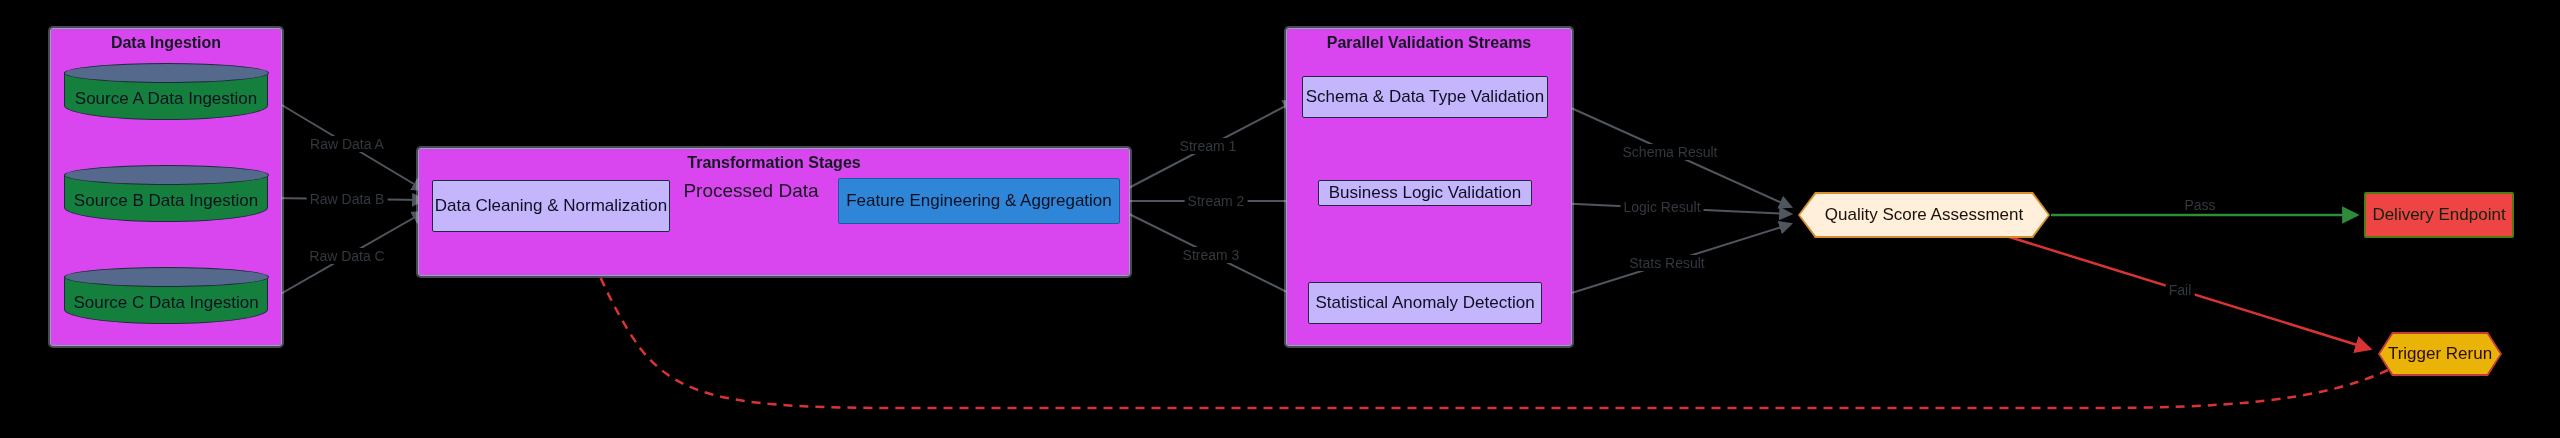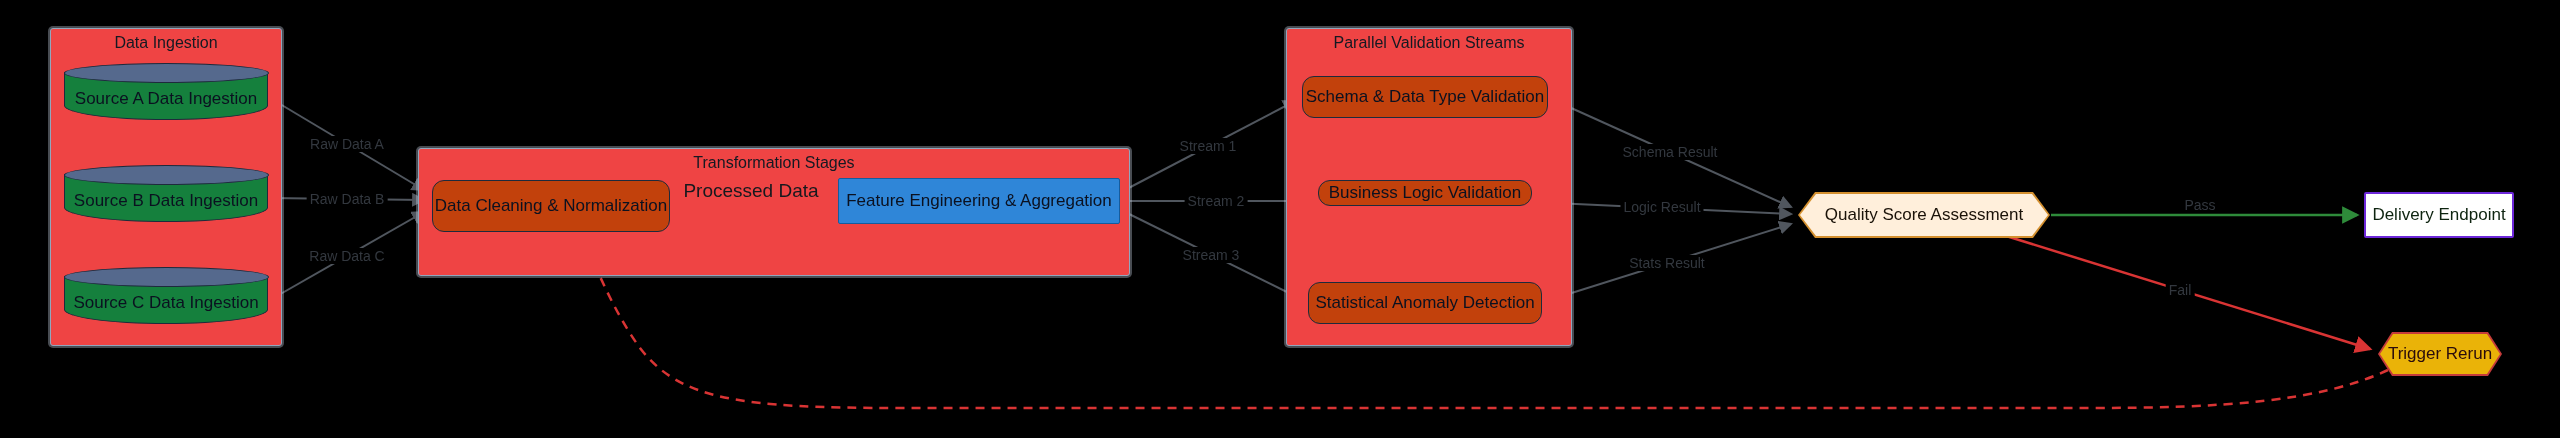--- a/index.html
+++ b/index.html
@@ -8,37 +8,38 @@
     width: 2560px; height: 438px; overflow: hidden;
     font-family: "Liberation Sans", sans-serif;
   }
   .canvas { position: relative; width: 2560px; height: 438px; background: #000; }
 
   .edges { position: absolute; left: 0; top: 0; z-index: 0; }
 
   
   .subgraph {
     position: absolute; z-index: 1;
-    background: #ef4444;
+    background: #d946ef;
     border: 1.5px solid #92a6bd;
     border-radius: 3px;
     box-shadow: 0 0 0 2px rgba(205,219,236,0.35);
+    font-weight: bold;
   }
   .subgraph-title {
     position: absolute; top: 5px; left: 0; right: 0;
     text-align: center; font-size: 16px; color: #141922;
   }
 
   
   .node {
     position: absolute; z-index: 2;
     display: flex; align-items: center; justify-content: center;
     text-align: center; font-size: 17px; color: #0b1120; line-height: 1.1;
   }
-  .rect-node { background: #c2410c; border: 1.5px solid #1e2a3c; border-radius: 12px; }
+  .rect-node { background: #c4b5fd; border: 1.5px solid #1e2a3c; border-radius: 2px; }
   .feature-node { background: #2f86d8; border: 1.5px solid #155c9e; border-radius: 2px; }
 
   
   .cylinder {
     background: #15803d;
     border: 1.5px solid #1e2a3c; border-top: none;
     border-radius: 0 0 105px 105px / 0 0 15px 15px;
   }
   .cylinder::before {
     content: ""; position: absolute; top: -9px; left: -1.5px; right: -1.5px; height: 18px;
@@ -67,21 +68,21 @@
     background: #c53b3b;
     clip-path: polygon(14px 0, calc(100% - 14px) 0, 100% 50%, calc(100% - 14px) 100%, 14px 100%, 0 50%);
   }
   .hex-rerun .hex-fill {
     background: #eab308;
     clip-path: polygon(13px 0, calc(100% - 13px) 0, 100% 50%, calc(100% - 13px) 100%, 13px 100%, 0 50%);
     color: #2a0c0c;
   }
 
   .delivery-node {
-    background: #ffffff; border: 2px solid #6d28d9; border-radius: 2px;
+    background: #ef4444; border: 2px solid #4d7c0f; border-radius: 2px;
     color: #0e2410;
   }
 
   
   .elabel {
     position: absolute; z-index: 4;
     transform: translate(-50%, -50%);
     font-size: 14px; white-space: nowrap;
     background: #000; color: #33383f; padding: 0 3px;
   }

